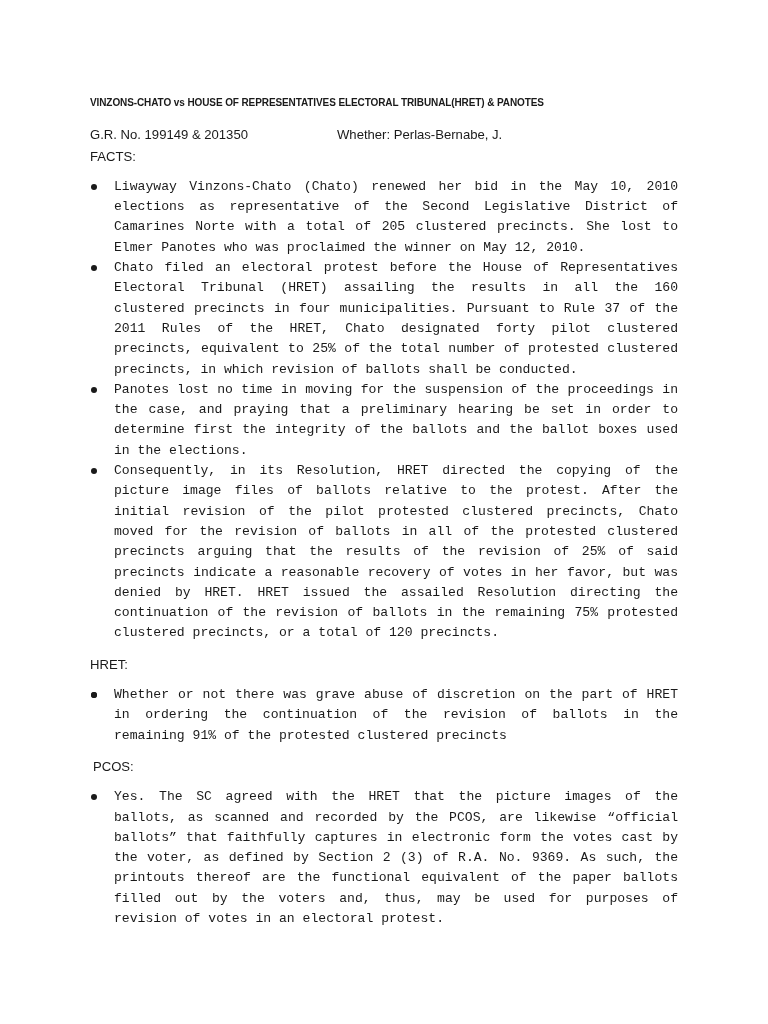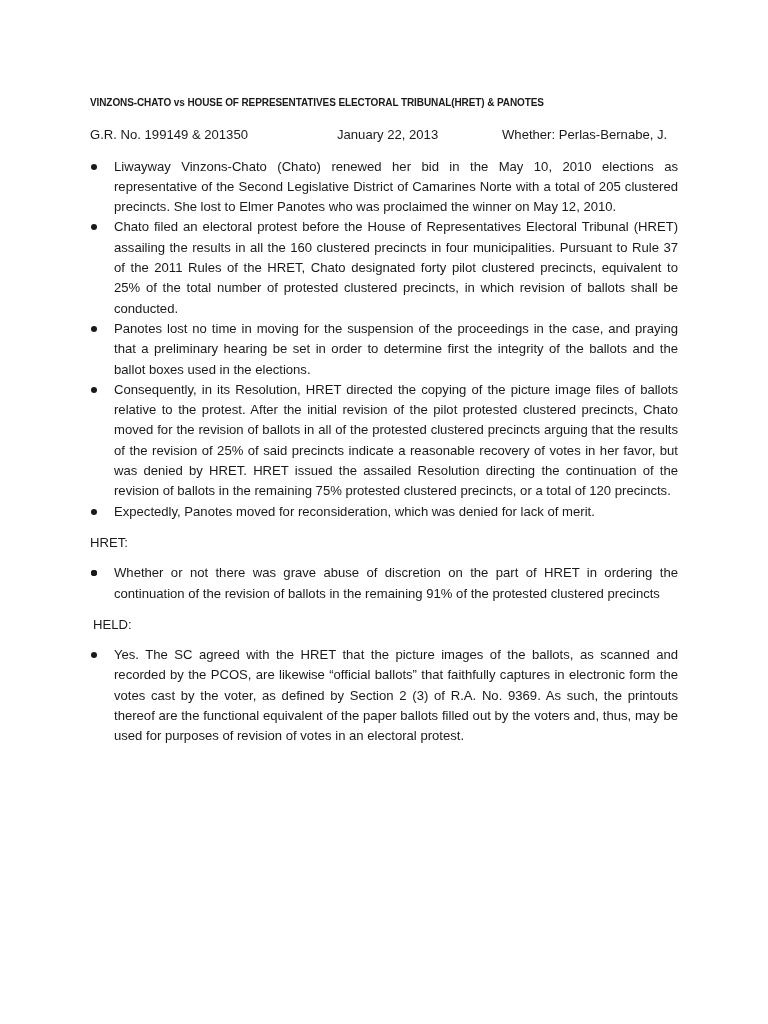--- a/index.html
+++ b/index.html
@@ -3,58 +3,57 @@
 <meta charset="utf-8">
 <style>
   html, body { margin: 0; padding: 0; background: #ffffff; }
   body { width: 768px; height: 1024px; overflow: hidden; position: relative; }
   .page {
     position: absolute; left: 0; top: 0; width: 768px; height: 1024px; background: #ffffff;
     font-family: "Liberation Sans", sans-serif; color: #1a1a1a;
   }
   .content { position: absolute; left: 90px; top: 93px; width: 588px; font-size: 13.1px; line-height: 20.3px; }
   .title { font-weight: bold; font-size: 10px; margin: 0 0 12px 0; letter-spacing: -0.1px; white-space: nowrap; }
-  .meta { display: flex; margin: 0 0 11px 0; white-space: nowrap; }
+  .meta { display: flex; margin: 0 0 1px 0; white-space: nowrap; }
   .meta span:nth-child(1) { width: 247px; }
   .meta span:nth-child(2) { width: 165px; }
   .heading { margin: 0 0 10px 0; }
   .heading.indent { margin-left: 3px; }
   ul.bullets { list-style: none; margin: 0 0 11px 0; padding: 0; }
-  ul.bullets li { position: relative; padding-left: 24px; text-align: justify; }
+  ul.bullets li { position: relative; padding-left: 24px; text-align: justify; font-family: Liberation Mono, monospace; }
   ul.bullets li .dot {
     position: absolute; left: 1px; top: 7px; width: 6px; height: 6px; border-radius: 50%; background: #1a1a1a;
   }
 </style>
 </head>
 <body>
 
 <div class="page">
   <div class="content">
 
     <div class="title">VINZONS-CHATO vs HOUSE OF REPRESENTATIVES ELECTORAL TRIBUNAL(HRET) &amp; PANOTES</div>
 
     <div class="meta">
       <span>G.R. No. 199149 &amp; 201350</span>
-      <span>January 22, 2013</span>
       <span>Whether: Perlas-Bernabe, J.</span>
     </div>
 
+    <div class="heading">FACTS:</div>
     <ul class="bullets">
       <li><span class="dot"></span><span>Liwayway Vinzons-Chato (Chato) renewed her bid in the May 10, 2010 elections as representative of the Second Legislative District of Camarines Norte with a total of 205 clustered precincts. She lost to  Elmer Panotes who was proclaimed the winner on May 12, 2010.</span></li>
       <li><span class="dot"></span><span> Chato filed an electoral protest before the House of Representatives Electoral Tribunal (HRET) assailing the results in all the 160 clustered precincts in four municipalities. Pursuant to Rule 37 of the 2011 Rules of the HRET, Chato designated forty pilot clustered precincts, equivalent to 25% of the total number of protested clustered precincts, in which revision of ballots shall be conducted.</span></li>
       <li><span class="dot"></span><span>Panotes lost no time in moving for the suspension of the proceedings in the case, and praying that a preliminary hearing be set in order to determine first the integrity of the ballots and the ballot boxes used in the elections.</span></li>
       <li><span class="dot"></span><span>Consequently, in its Resolution, HRET directed the copying of the picture image files of ballots relative to the protest. After the initial revision of the pilot protested clustered precincts, Chato moved for the revision of ballots in all of the protested clustered precincts arguing that the results of the revision of 25%  of said precincts indicate a reasonable recovery of votes in her favor, but was denied by HRET. HRET  issued the assailed Resolution directing the continuation of the revision of ballots in the remaining 75% protested clustered precincts, or a total of 120 precincts.</span></li>
-      <li><span class="dot"></span><span>Expectedly, Panotes moved for reconsideration, which was denied for lack of merit.</span></li>
     </ul>
 
     <div class="heading">HRET:</div>
     <ul class="bullets">
       <li><span class="dot"></span></li>
       <li><span class="dot"></span><span>Whether or not there was grave abuse of discretion on the part of HRET in ordering the continuation of the revision of ballots in the remaining 91% of the protested clustered precincts</span></li>
     </ul>
 
-    <div class="heading indent">HELD:</div>
+    <div class="heading indent">PCOS:</div>
     <ul class="bullets">
       <li><span class="dot"></span><span>Yes. The SC agreed with the HRET that the picture images of the ballots, as scanned and recorded by the PCOS, are likewise “official ballots” that faithfully captures in electronic form the votes cast by the voter, as defined by Section 2 (3) of R.A. No. 9369. As such, the printouts thereof are the functional equivalent of the paper ballots filled out by the voters and, thus, may be used for purposes of revision of votes in an electoral protest.</span></li>
     </ul>
 
   </div>
 </div>
 
 </body></html>

